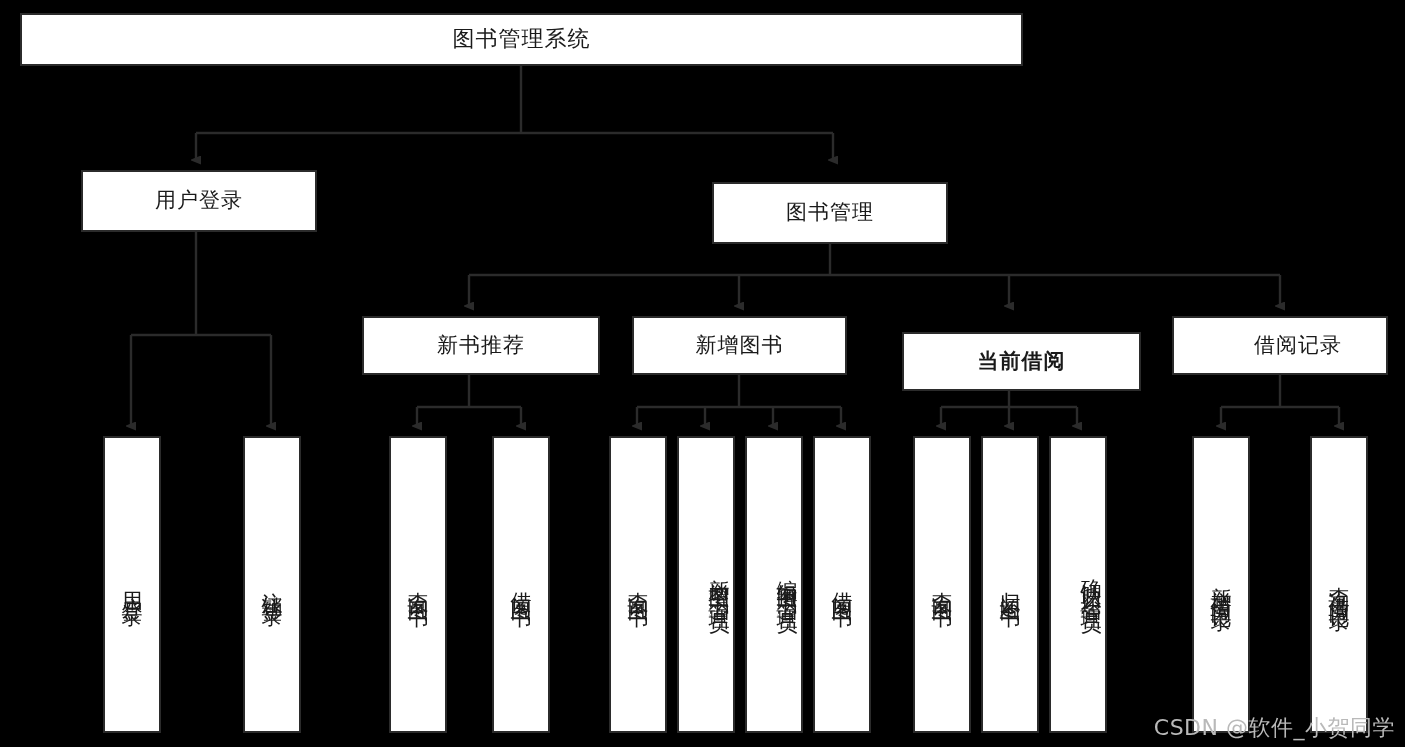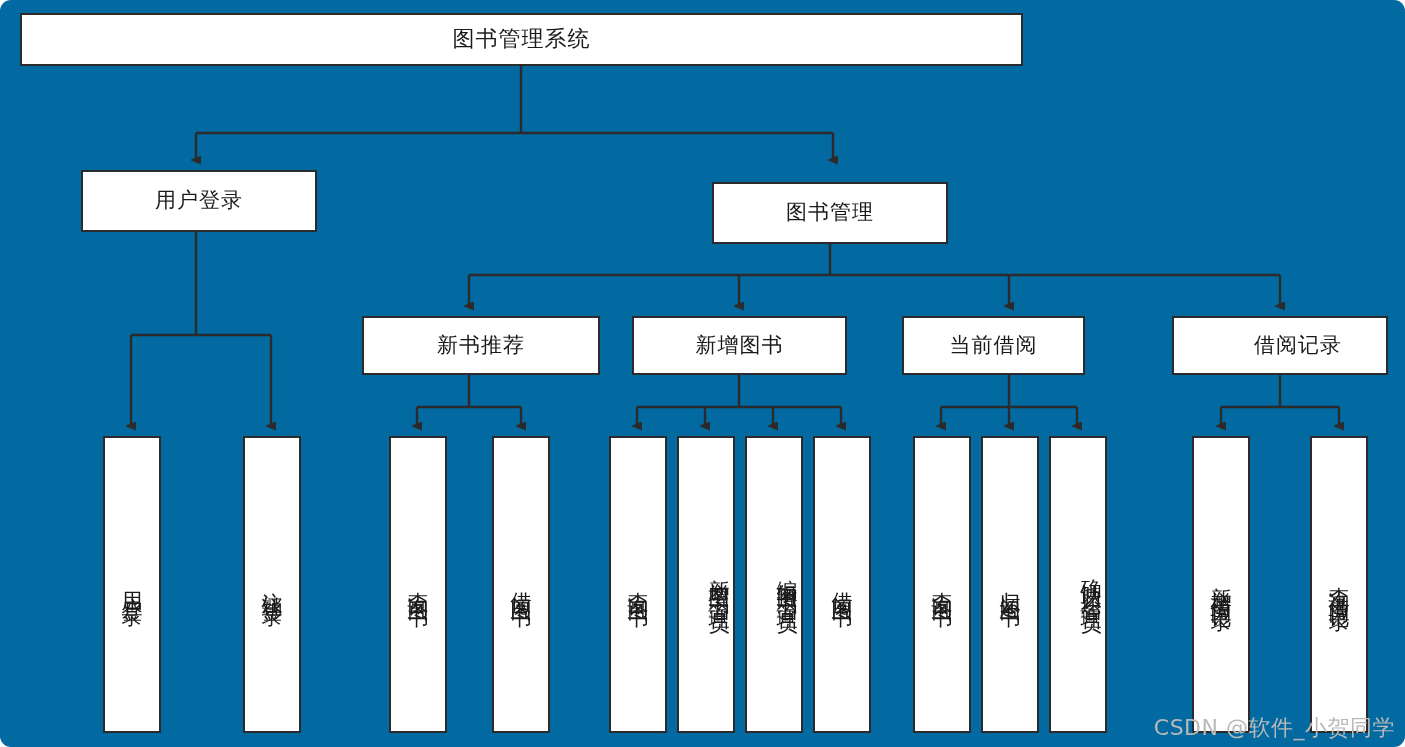--- a/index.html
+++ b/index.html
@@ -7,23 +7,22 @@
     padding: 0;
     background: #ffffff;
   }
   body {
     font-family: "DejaVu Sans", "Liberation Sans", sans-serif;
   }
   #canvas {
     position: relative;
     width: 1405px;
     height: 747px;
-    background: #0369a1;
+    background: #000000;
     overflow: hidden;
-    border-radius: 11px;
   }
   .node {
     position: absolute;
     box-sizing: border-box;
     border: 2px solid #2b2b2b;
     background: #ffffff;
     color: #1a1a1a;
     display: flex;
     align-items: center;
     justify-content: center;
@@ -142,21 +141,21 @@
   <div class="node h" style="left:712px; top:182px; width:236px; height:62px;">
     <span>图书管理</span>
   </div>
 
   <div class="node h" style="left:362px; top:316px; width:238px; height:59px;">
     <span>新书推荐</span>
   </div>
   <div class="node h" style="left:632px; top:316px; width:215px; height:59px;">
     <span>新增图书</span>
   </div>
-  <div class="node h" style="left:902px; top:316px; width:183px; height:59px;">
+  <div class="node h" style="left:902px; top:332px; width:239px; height:59px;font-weight:bold;">
     <span>当前借阅</span>
   </div>
   <div class="node h" style="left:1172px; top:316px; width:216px; height:59px;padding-left:36px;">
     <span>借阅记录</span>
   </div>
 
   <div class="node v center" style="left:103px; top:436px; width:58px; height:297px;">
     <span class="leaf-label">用户登录</span>
   </div>
   <div class="node v center" style="left:243px; top:436px; width:58px; height:297px;">

